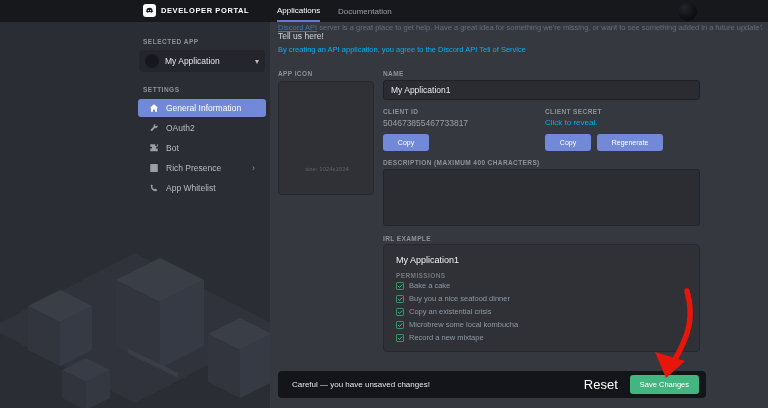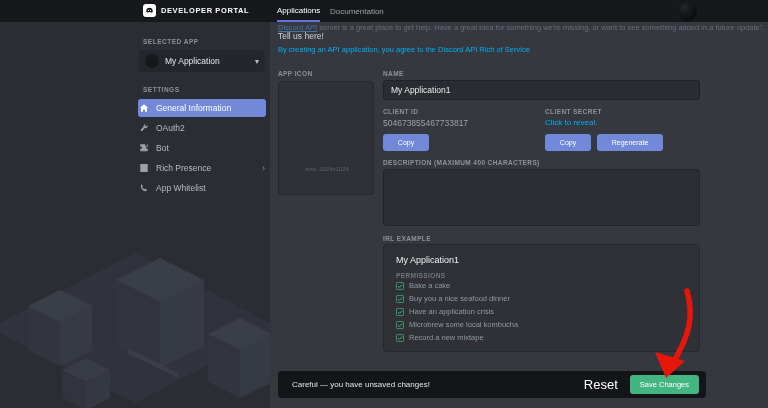--- a/index.html
+++ b/index.html
@@ -11,37 +11,37 @@
     background:#17181c; z-index:40; }
   .brand { position:absolute; left:143px; top:4px; display:flex; align-items:center; gap:5px; }
   .logo-box { width:13px; height:13px; background:#ffffff; border-radius:3px;
     display:flex; align-items:center; justify-content:center; }
   .logo-box svg { width:9px; height:9px; fill:#17181c; }
   .brand-text { color:#ffffff; font-size:7.5px; font-weight:bold; letter-spacing:.6px; }
   .tab { position:absolute; top:0; height:22px; display:flex; align-items:center;
     font-size:8px; color:#9aa0a6; cursor:pointer; }
   .tab.active { color:#ffffff; border-bottom:2.5px solid #6473d6; }
   #tab-apps { left:277px; }
-  #tab-docs { left:330px; }
+  #tab-docs { left:338px; }
   .hdr-avatar { position:absolute; left:678px; top:2px; width:19px; height:19px;
     border-radius:50%; background:radial-gradient(circle at 35% 30%, #23252b, #0c0d10 70%); }
 
   
   #sidebar { position:absolute; left:0; top:22px; width:270px; height:386px;
     background:#2b2d34; overflow:hidden; }
   .side-label { position:absolute; left:143px; font-size:6.5px; font-weight:bold;
     letter-spacing:.5px; color:#8e9297; }
   .app-select { position:absolute; left:139px; top:28px; width:126px; height:22px;
     background:rgba(0,0,0,.14); border-radius:4px; display:flex; align-items:center;
     padding:0 6px; gap:6px; cursor:pointer; }
   .app-select .mini-avatar { width:14px; height:14px; border-radius:50%; background:#17181b; }
   .app-select .sel-name { color:#e3e5e8; font-size:8.5px; flex:1; }
   .app-select .chev { color:#b9bbbe; font-size:8px; }
   .menu-item { position:absolute; left:138px; width:128px; height:18px; border-radius:3px;
-    display:flex; align-items:center; gap:7px; padding:0 1px; cursor:pointer;
+    display:flex; align-items:center; gap:7px; padding:0 11px; cursor:pointer;
     color:#b9bbbe; font-size:8.5px; }
   .menu-item svg { width:10px; height:10px; fill:#9aa0a6; flex-shrink:0; }
   .menu-item.active { background:#7289da; color:#ffffff; }
   .menu-item.active svg { fill:#ffffff; }
   .menu-item .chev-r { margin-left:auto; color:#8e9297; font-size:9px; }
 
   
   #bg-art { position:absolute; left:0; bottom:0; width:270px; height:210px; opacity:.9; }
 
   
@@ -181,21 +181,21 @@
   </div>
 </div>
 
 <div id="main">
 
   <div class="intro-clip">
     <a>Discord API</a>
     <span>server is a great place to get help. Have a great idea for something we're missing, or want to see something added in a future update?</span>
   </div>
   <div class="tellus">Tell us here!</div>
-  <div class="terms">By creating an API application, you agree to the Discord API Rich of Service</div>
+  <div class="terms">By creating an API application, you agree to the Discord API Tell of Service</div>
 
   <div class="fld-label" style="left:8px; top:48px;">APP ICON</div>
   <div id="appicon-card" class="card">
     <div class="icon-caption">size: 1024x1024</div>
   </div>
 
   <div class="fld-label" style="left:113px; top:48px;">NAME</div>
   <input class="text-input" style="top: 58px;" value="My Application1">
 
   <div class="fld-label" style="left:113px; top:86px;">CLIENT ID</div>
@@ -227,21 +227,21 @@
           <rect x="0.5" y="0.5" width="9" height="9" rx="1.5" fill="none" stroke="#43b581"></rect>
           <path d="M2.5 5l1.8 1.8L7.8 3.2" fill="none" stroke="#43b581" stroke-width="1.2"></path>
         </svg>
       <span>Buy you a nice seafood dinner</span>
     </div>
     <div class="perm-row" style="top:62px;">
       <svg viewBox="0 0 10 10">
           <rect x="0.5" y="0.5" width="9" height="9" rx="1.5" fill="none" stroke="#43b581"></rect>
           <path d="M2.5 5l1.8 1.8L7.8 3.2" fill="none" stroke="#43b581" stroke-width="1.2"></path>
         </svg>
-      <span>Have an application crisis</span>
+      <span>Copy an existential crisis</span>
     </div>
     <div class="perm-row" style="top:75px;">
       <svg viewBox="0 0 10 10">
           <rect x="0.5" y="0.5" width="9" height="9" rx="1.5" fill="none" stroke="#43b581"></rect>
           <path d="M2.5 5l1.8 1.8L7.8 3.2" fill="none" stroke="#43b581" stroke-width="1.2"></path>
         </svg>
       <span>Microbrew some local kombucha</span>
     </div>
     <div class="perm-row" style="top:88px;">
       <svg viewBox="0 0 10 10">

